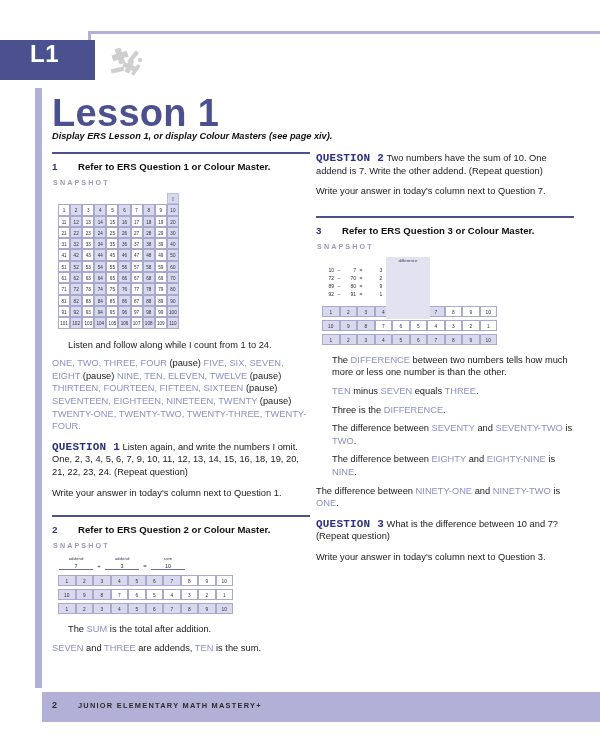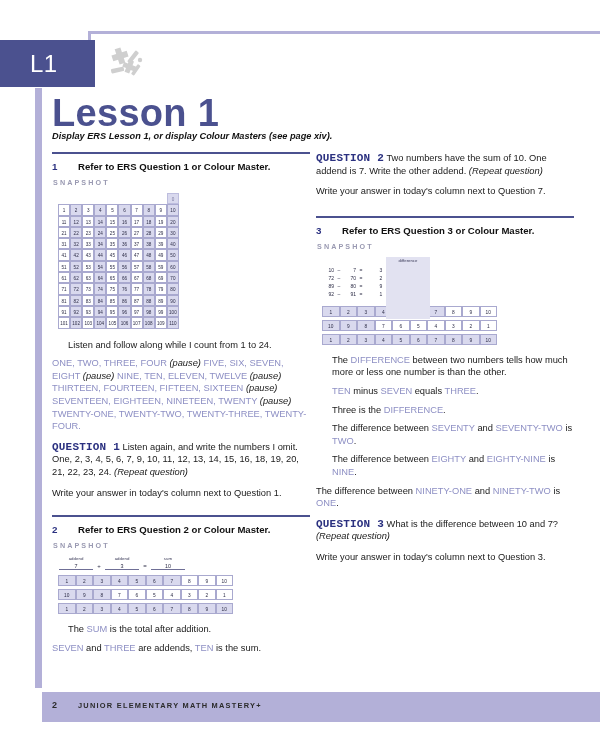--- a/index.html
+++ b/index.html
@@ -13,24 +13,24 @@
   }
   .page{position:absolute;inset:0;}
 
   
   .top-rule{position:absolute;left:88px;top:31px;width:512px;height:3px;background:#b3b0d8;}
   .left-rule{position:absolute;left:88px;top:31px;width:3px;height:32px;background:#b3b0d8;}
   .left-bar{position:absolute;left:35px;top:88px;width:7px;height:600px;background:#b3b0d8;}
 
   
   .badge{
-    position:absolute;left:0px;top:40px;width:95px;height:47px;
+    position:absolute;left:0px;top:40px;width:95px;height:40px;
     background:#4b518f;color:#ffffff;
-    display:flex;align-items:center;
-    font-weight:normal;font-size:24px;letter-spacing:.5px;
+    display:flex;align-items:flex-start;
+    font-weight:bold;font-size:24px;letter-spacing:.5px;
   }
   .badge span{margin-left:30px;}
 
   
   .deco{position:absolute;left:103px;top:40px;width:48px;height:46px;}
 
   
   .lesson-title{
     position:absolute;left:52px;top:92px;
     font-size:38px;font-weight:bold;color:#4b518f;letter-spacing:.3px;
@@ -52,21 +52,21 @@
   .item-ref{font-weight:bold;font-size:9.6px;color:#111;}
 
   .snapshot-label{
     font-size:7.2px;letter-spacing:2.1px;color:#9a9ab2;font-weight:bold;
     margin:0 0 6px 1px;
   }
 
   p.body{font-size:9.3px;line-height:12.6px;color:#1a1a1a;margin:0 0 8px 0;}
   p.body.tight{margin-bottom:6px;padding-left:16px;}
   .hl{color:#8d8fc4;}
-  .it{font-style:italic;}
+  .it{}
   .b{font-weight:bold;}
   .qlabel{font-weight:bold;color:#2b3180;font-size:11px;letter-spacing:.2px;font-family:Liberation Mono, monospace;}
 
   
   .hchart{margin:2px 0 10px 6px;}
   .hrow{display:flex;}
   .hcell{
     width:12.1px;height:11.3px;
     border:0.6px solid #a9a9cf;
     box-sizing:border-box;

